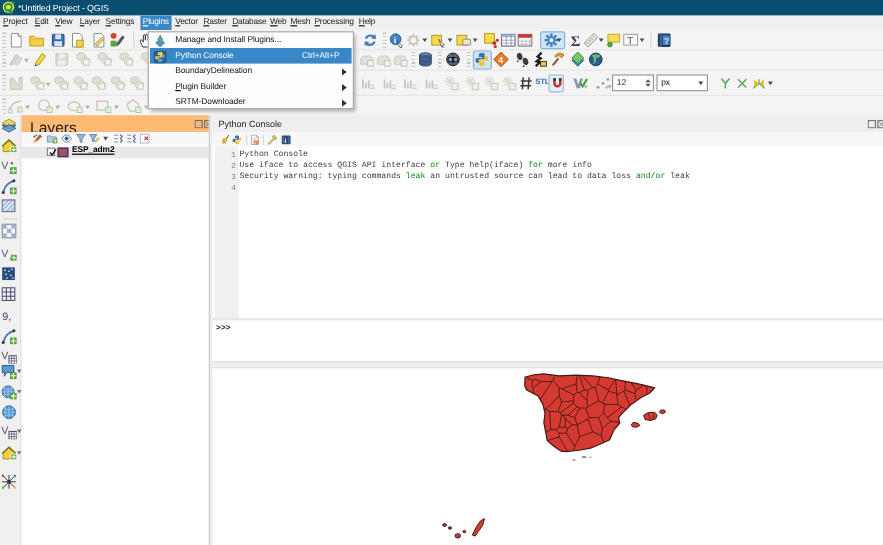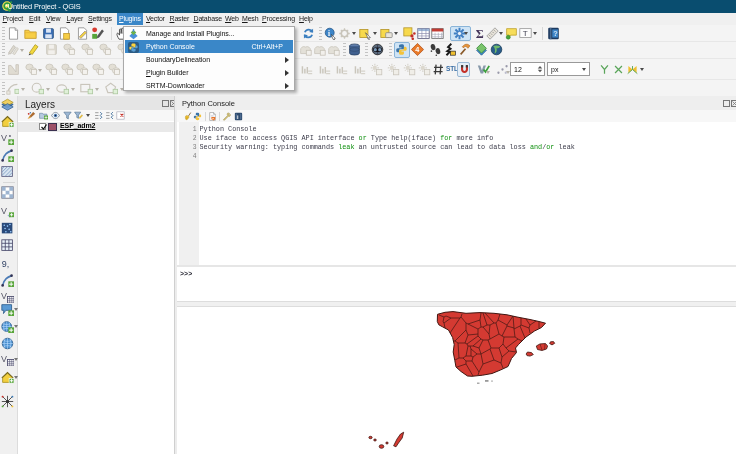--- a/index.html
+++ b/index.html
@@ -1,28 +1,28 @@
 <!DOCTYPE html>
 <html><head><meta charset="utf-8"><style>
 *{margin:0;padding:0;box-sizing:border-box}
 html,body{width:736px;height:454px;overflow:hidden;font-family:"Liberation Sans",sans-serif;background:#f0f0f0}
 .abs{position:absolute}
 #titlebar{position:absolute;left:0;top:0;width:736px;height:13px;background:#094d6f}
-#titletext{position:absolute;left:5px;top:1.9px;font-size:7.4px;color:#fff;letter-spacing:-0.1px}
+#titletext{position:absolute;left:15px;top:1.9px;font-size:7.4px;color:#fff;letter-spacing:-0.1px}
 #menubar{position:absolute;left:0;top:13px;width:736px;height:12px;background:#f0f0f0;font-size:7px;color:#1a1a1a}
 .mi{position:absolute;top:0;height:12px;line-height:12.5px;letter-spacing:-0.18px}
 #toolbars{position:absolute;left:0;top:25px;width:736px;height:71px;background:#f4f4f4}
 .trow{position:absolute;left:0;width:736px;border-top:1px solid #e7e7e7}
 .grip{position:absolute;width:3px;background:repeating-linear-gradient(to bottom,#c3c3c3 0 1px,transparent 1px 3px)}
 .sep{position:absolute;width:1px;background:#d8d8d8}
 .darr{position:absolute;width:0;height:0;border-left:2.5px solid transparent;border-right:2.5px solid transparent;border-top:3px solid #4a4a4a}
 .garr{position:absolute;width:0;height:0;border-left:2.5px solid transparent;border-right:2.5px solid transparent;border-top:3px solid #b5b1a8}
 #leftdock{position:absolute;left:0;top:96px;width:18px;height:358px;background:#f0f0f0;border-right:1px solid #dcdcdc}
 #layerspanel{position:absolute;left:18px;top:96px;width:156px;height:358px;background:#fff}
-#layershead{position:absolute;left:0;top:0;width:100%;height:14px;background:#e5e5e5;font-size:10px;color:#222}
+#layershead{position:absolute;left:0;top:0;width:100%;height:14px;background:#fdba74;font-size:13px;color:#222}
 #layerstb{position:absolute;left:0;top:14px;width:100%;height:11px;background:#f7f7f7}
 #layeritem{position:absolute;left:0;top:25.5px;width:100%;height:10px;background:#e9e9e9;font-size:7px;font-weight:bold;color:#000}
 #lsplit{position:absolute;left:174px;top:96px;width:3px;height:358px;background:#ececec;border-left:1px solid #cfcfcf}
 #console{position:absolute;left:177px;top:96px;width:559px;height:205px;background:#fff}
 #conshead{position:absolute;left:0;top:0;width:100%;height:14px;background:#eee;font-size:7.5px;color:#222}
 #constb{position:absolute;left:0;top:14px;width:100%;height:12px;background:#f7f7f7}
 #conout{position:absolute;left:0;top:25.5px;width:100%;height:143px;font-family:"Liberation Mono",monospace;font-size:6.8px;line-height:9.2px;color:#3c3c4a;white-space:pre;letter-spacing:0;z-index:3}
 #gutter{position:absolute;left:2px;top:25.5px;width:20px;height:143.5px;background:#f0f0f0;font-family:"Liberation Mono",monospace;font-size:6.4px;line-height:9.2px;color:#808080;text-align:right;padding-right:2.5px;padding-top:3px;z-index:2}
 #conin{position:absolute;left:0;top:169px;width:100%;height:36px;background:#fff;border-top:2px solid #e6e6e6;font-family:"Liberation Mono",monospace;font-size:6.8px;color:#2a2a35}
 #hsplit{position:absolute;left:177px;top:301px;width:559px;height:6px;background:#f0f0f0;border-top:1px solid #ddd;border-bottom:1px solid #ddd}

